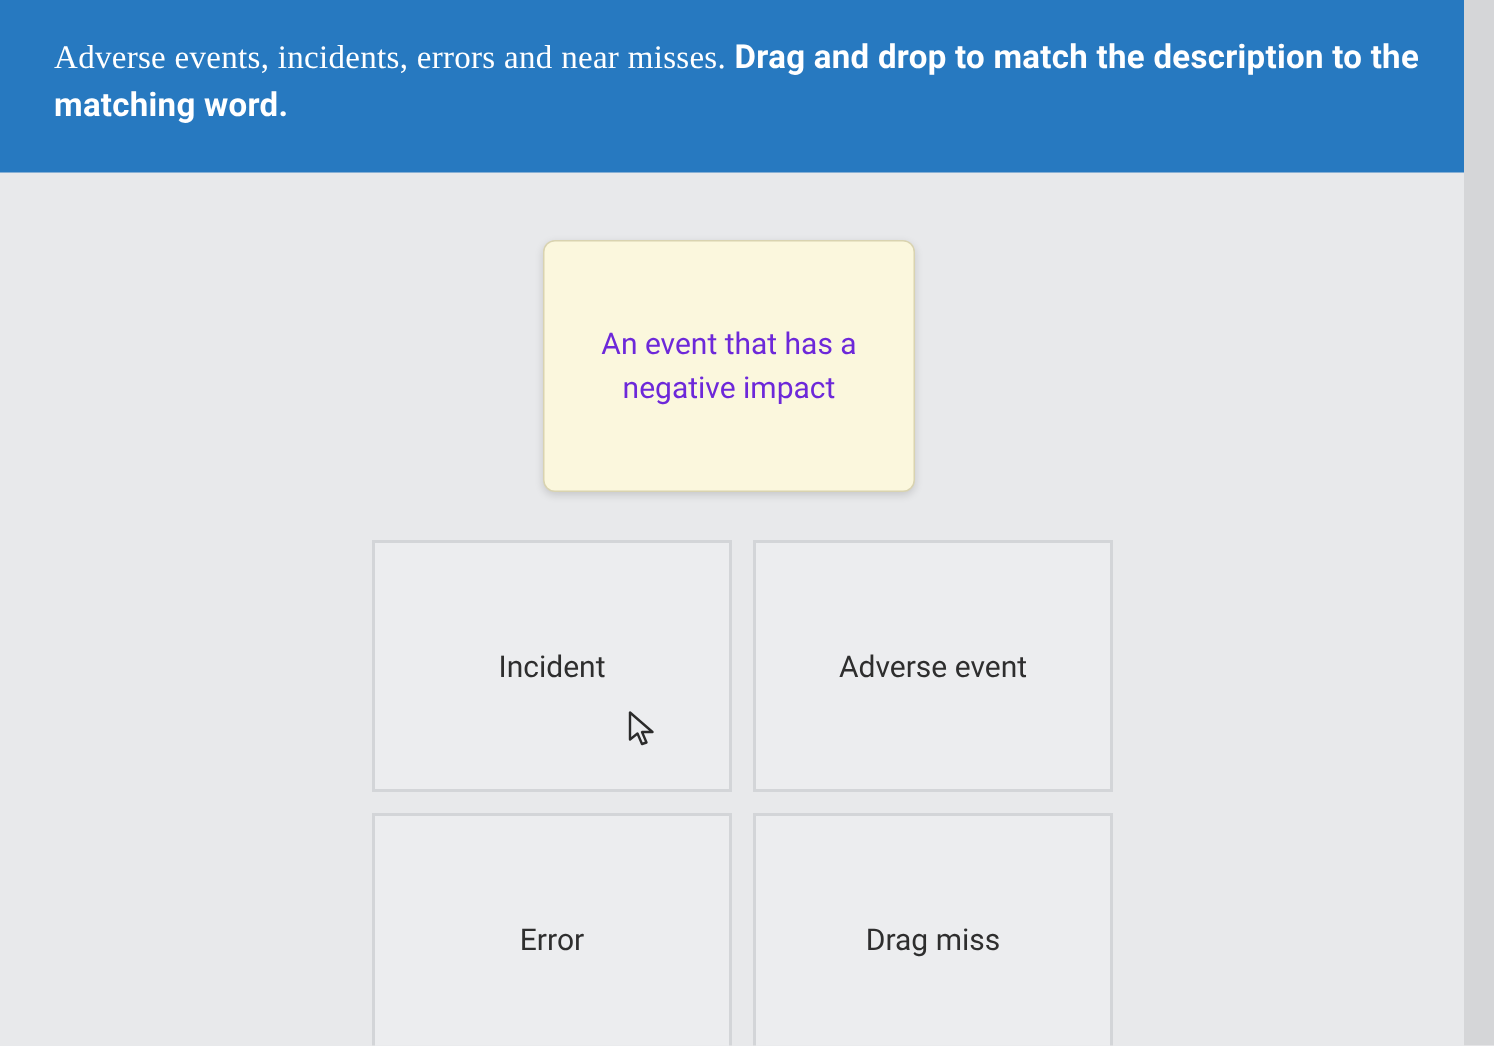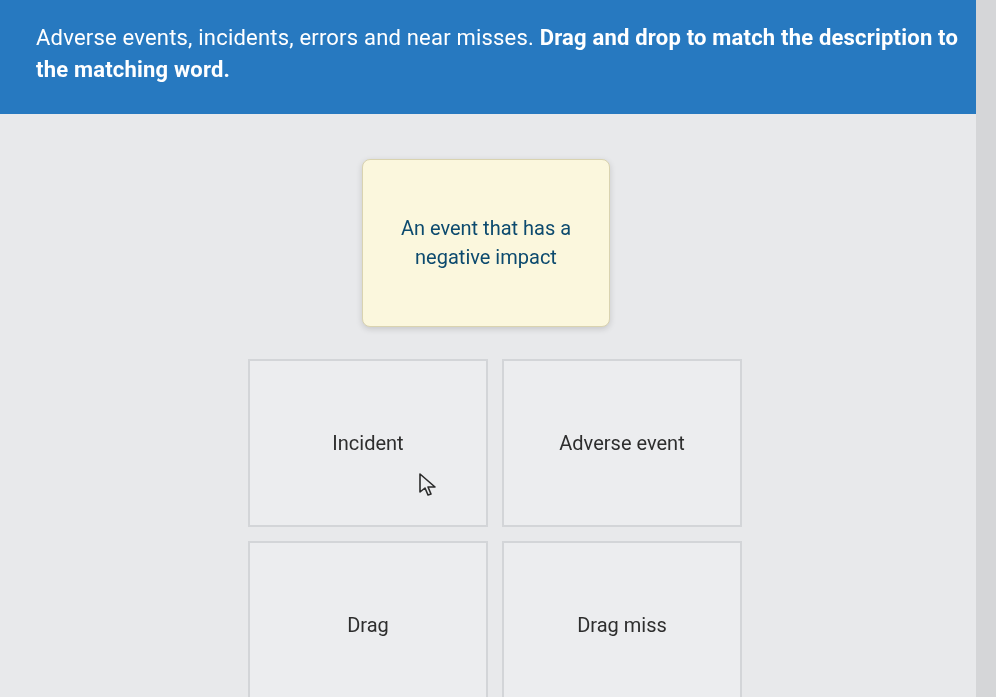--- a/index.html
+++ b/index.html
@@ -26,20 +26,21 @@
     .header {
       background: #2779c0;
       color: #fff;
       padding: 22px 36px 28px 36px;
       font-size: 22px;
       line-height: 1.45;
       letter-spacing: 0.2px;
     }
     .header .light {
       font-weight: 400;
+      font-family: Liberation Serif, serif;
     }
     .header .bold {
       font-weight: 700;
     }
     .content {
       position: relative;
       width: 100%;
       height: calc(100% - 120px);
     }
     .drag-card {
@@ -50,21 +51,21 @@
       height: 168px;
       background: #fbf7dd;
       border: 1px solid #d9d3b0;
       border-radius: 8px;
       box-shadow: 0 2px 6px rgba(0,0,0,0.15);
       display: flex;
       align-items: center;
       justify-content: center;
       text-align: center;
       padding: 20px;
-      color: #0c4a6e;
+      color: #6d28d9;
       font-size: 20px;
       line-height: 1.45;
       cursor: grab;
     }
     .drop-grid {
       position: absolute;
       left: 248px;
       top: 245px;
       display: grid;
       grid-template-columns: 240px 240px;
@@ -106,21 +107,21 @@
   </div>
 
   <div class="drop-grid">
     <div class="drop-zone">
       <span>Incident</span>
     </div>
     <div class="drop-zone">
       <span>Adverse event</span>
     </div>
     <div class="drop-zone">
-      <span>Drag</span>
+      <span>Error</span>
     </div>
     <div class="drop-zone">
       <span>Drag miss</span>
     </div>
   </div>
 
   <svg class="cursor-icon" viewBox="0 0 20 26">
     <path d="M2 2 L2 20 L7 16 L10 23 L13 22 L10 15 L17 15 Z" fill="none" stroke="#2b2b2b" stroke-width="1.6" stroke-linejoin="round"></path>
   </svg>
 

